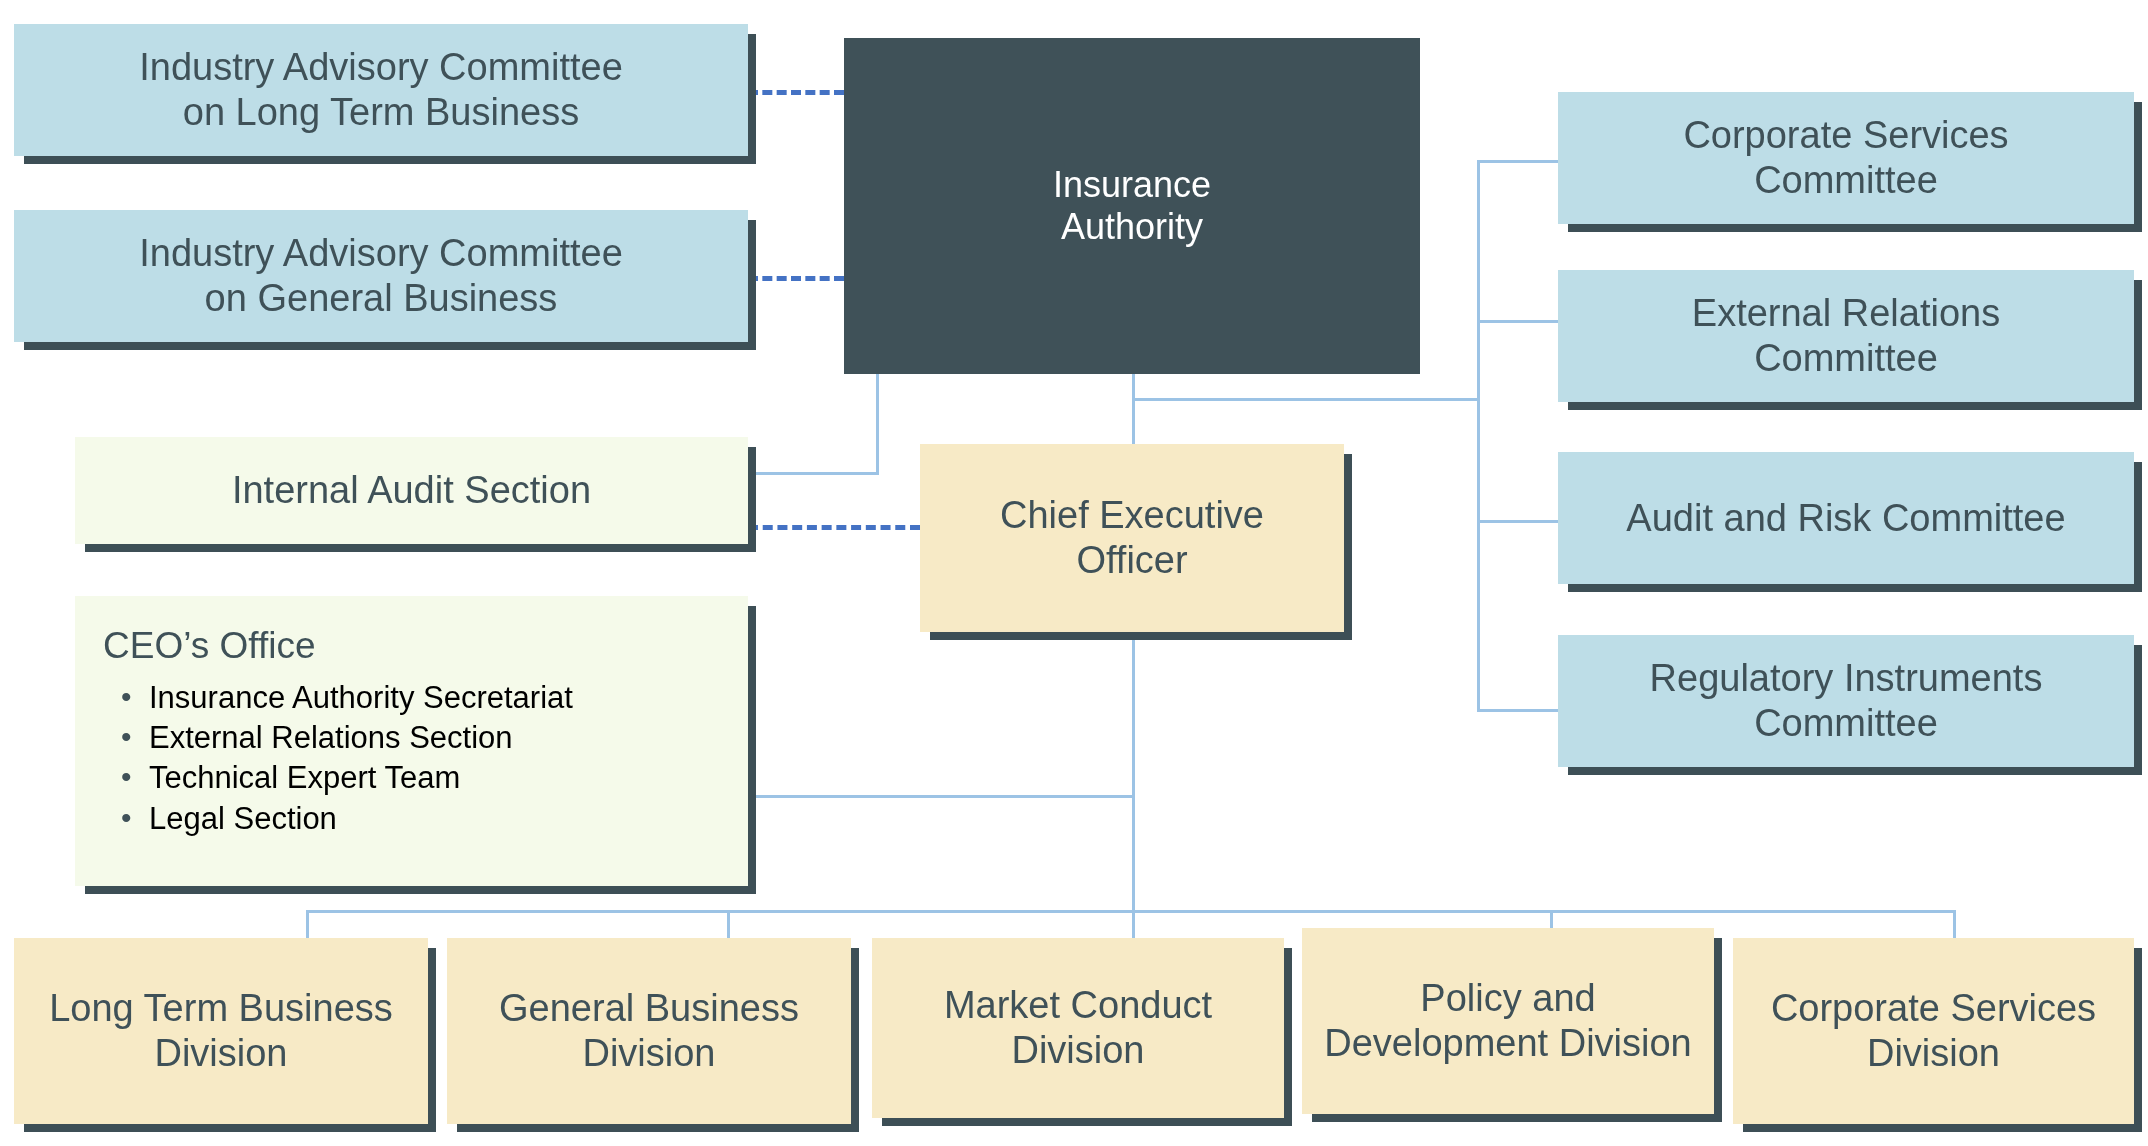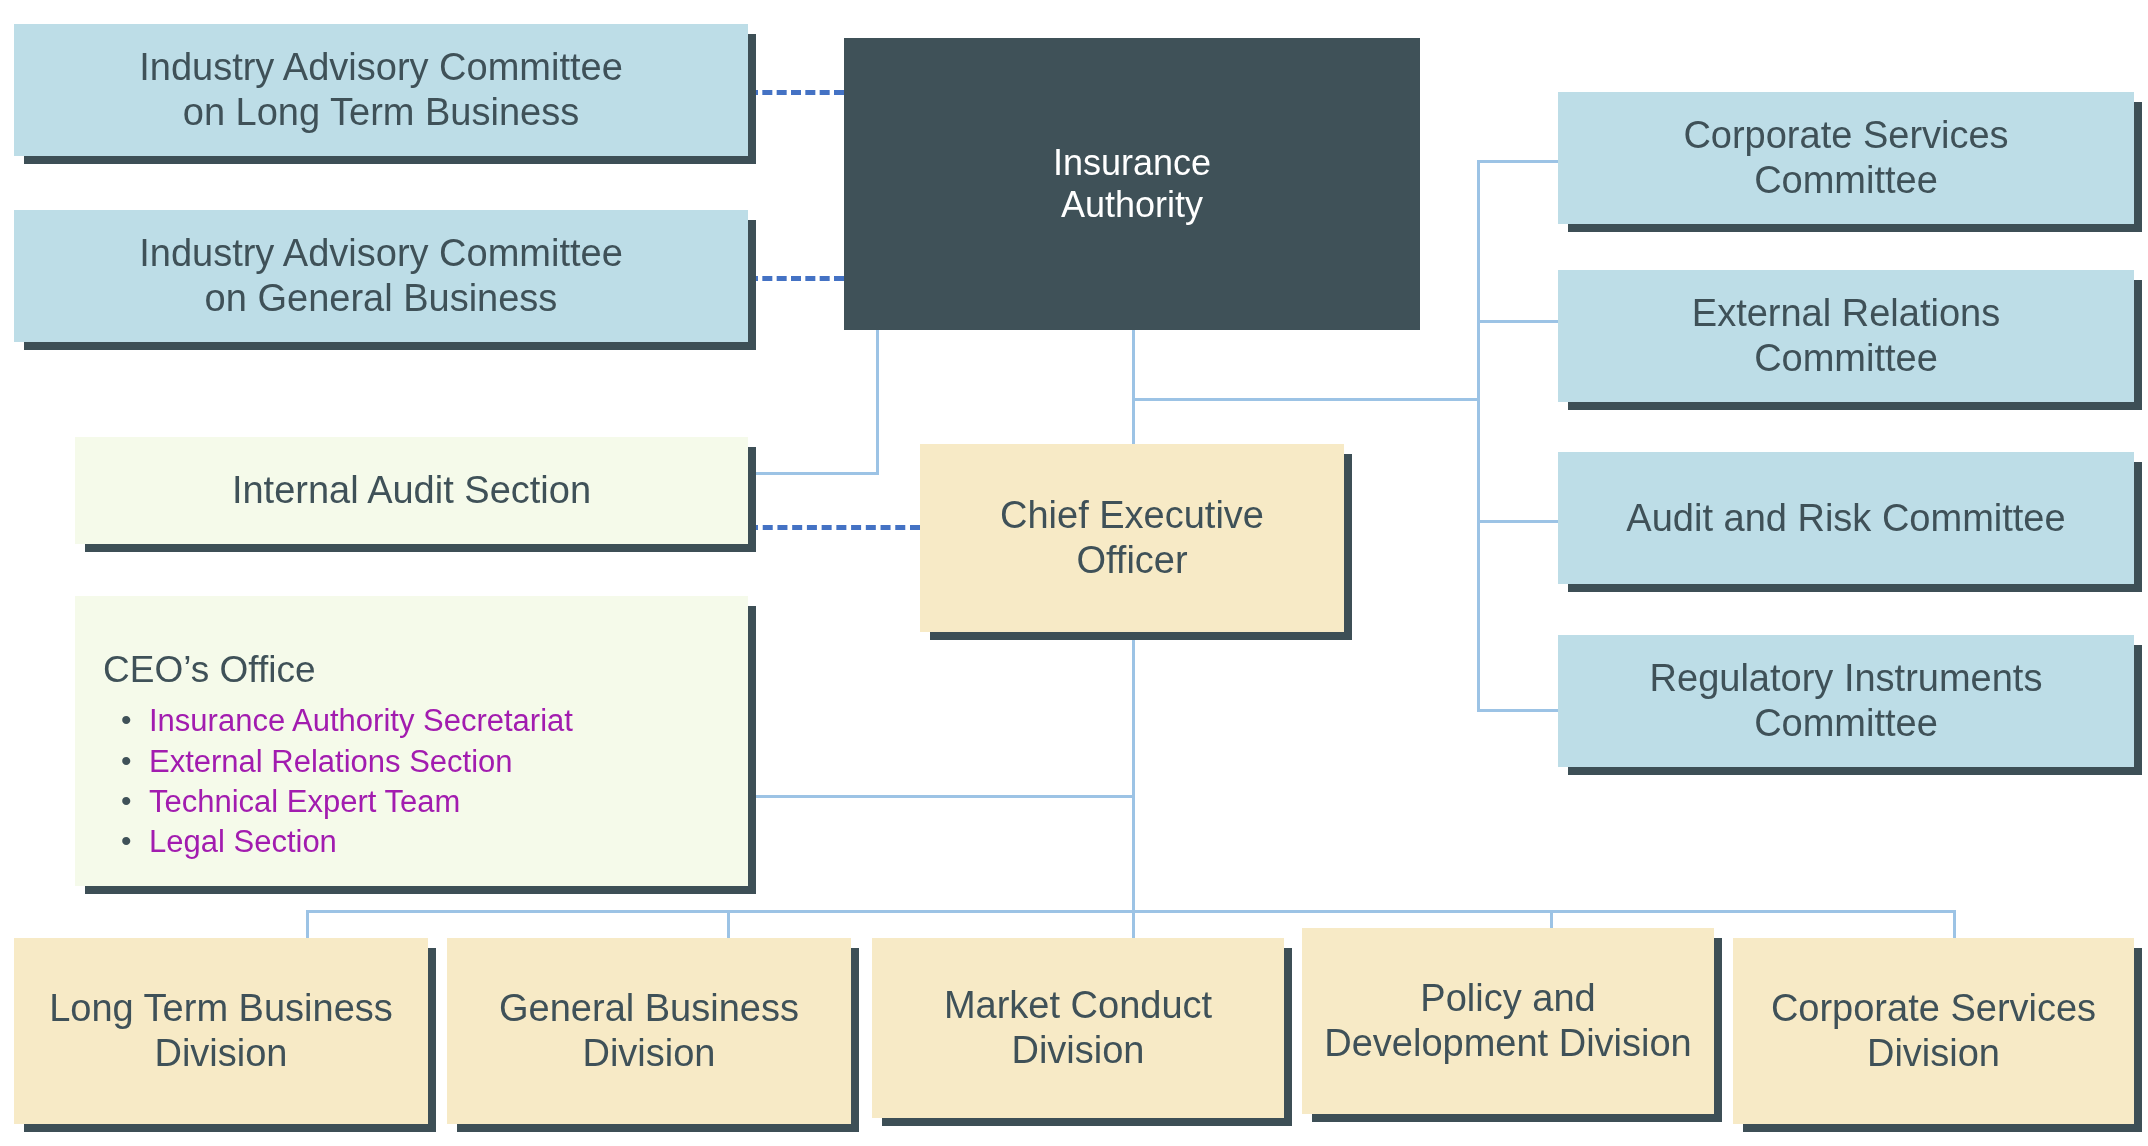--- a/index.html
+++ b/index.html
@@ -69,21 +69,21 @@
     margin: 0 0 10px 0;
   }
   .office-list {
     margin: 0;
     padding: 0 0 0 46px;
     list-style: none;
   }
   .office-list li {
     position: relative;
     font-size: 31px;
-    color: #a21caf;
+    color: #000000;
     line-height: 1.30;
     white-space: nowrap;
   }
   .office-list li::before {
     content: "\2022";
     position: absolute;
     left: -28px;
     top: -1px;
     font-size: 30px;
     color: #3f5158;
@@ -113,21 +113,21 @@
   <div class="conn v" style="left:306px; top:910px; height:28px;"></div>
   <div class="conn v" style="left:727px; top:910px; height:28px;"></div>
   <div class="conn v" style="left:1132px; top:910px; height:28px;"></div>
   <div class="conn v" style="left:1550px; top:910px; height:28px;"></div>
   <div class="conn v" style="left:1953px; top:910px; height:28px;"></div>
 
   <div class="dashed" style="left:748px; top:90px; width:96px;"></div>
   <div class="dashed" style="left:748px; top:276px; width:96px;"></div>
   <div class="dashed" style="left:748px; top:525px; width:172px;"></div>
 
-  <div class="node dark" style="left:844px; top:38px; width:576px; height:292px; font-size:36px;">
+  <div class="node dark" style="left:844px; top:38px; width:576px; height:336px; font-size:36px;">
     <span class="line">Insurance</span>
     <span class="line">Authority</span>
   </div>
 
   <div class="node blue" style="left:14px; top:24px; width:734px; height:132px; font-size:38px;">
     <span class="line">Industry Advisory Committee</span>
     <span class="line">on Long Term Business</span>
   </div>
 
   <div class="node blue" style="left:14px; top:210px; width:734px; height:132px; font-size:38px;">
@@ -137,21 +137,21 @@
 
   <div class="node pale" style="left:75px; top:437px; width:673px; height:107px; font-size:38px;">
     <span class="line">Internal Audit Section</span>
   </div>
 
   <div class="node cream" style="left:920px; top:444px; width:424px; height:188px; font-size:38px;">
     <span class="line">Chief Executive</span>
     <span class="line">Officer</span>
   </div>
 
-  <div class="node pale left-align" style="left:75px; top:596px; width:673px; height:290px; padding:28px 0 0 28px; justify-content:center;">
+  <div class="node pale left-align" style="left:75px; top:596px; width:673px; height:290px; padding:28px 0 0 28px; justify-content:flex-start;">
     <div class="office-title">CEO’s Office</div>
     <ul class="office-list">
       <li>Insurance Authority Secretariat</li>
       <li>External Relations Section</li>
       <li>Technical Expert Team</li>
       <li>Legal Section</li>
     </ul>
   </div>
 
   <div class="node blue" style="left:1558px; top:92px; width:576px; height:132px; font-size:38px;">

